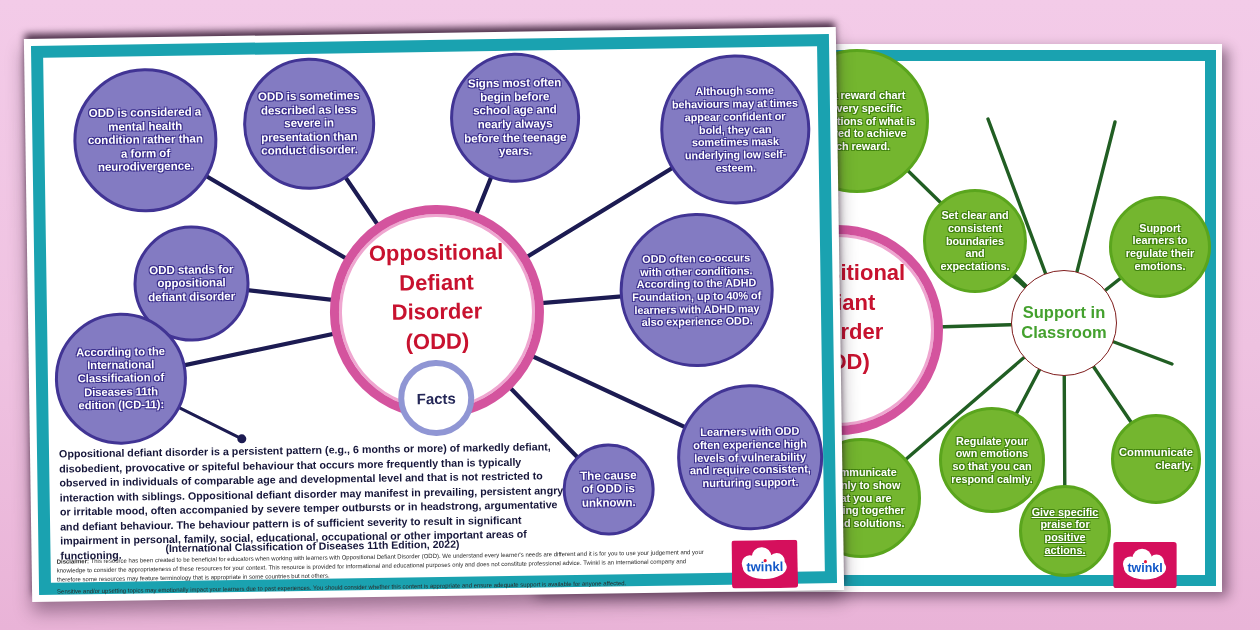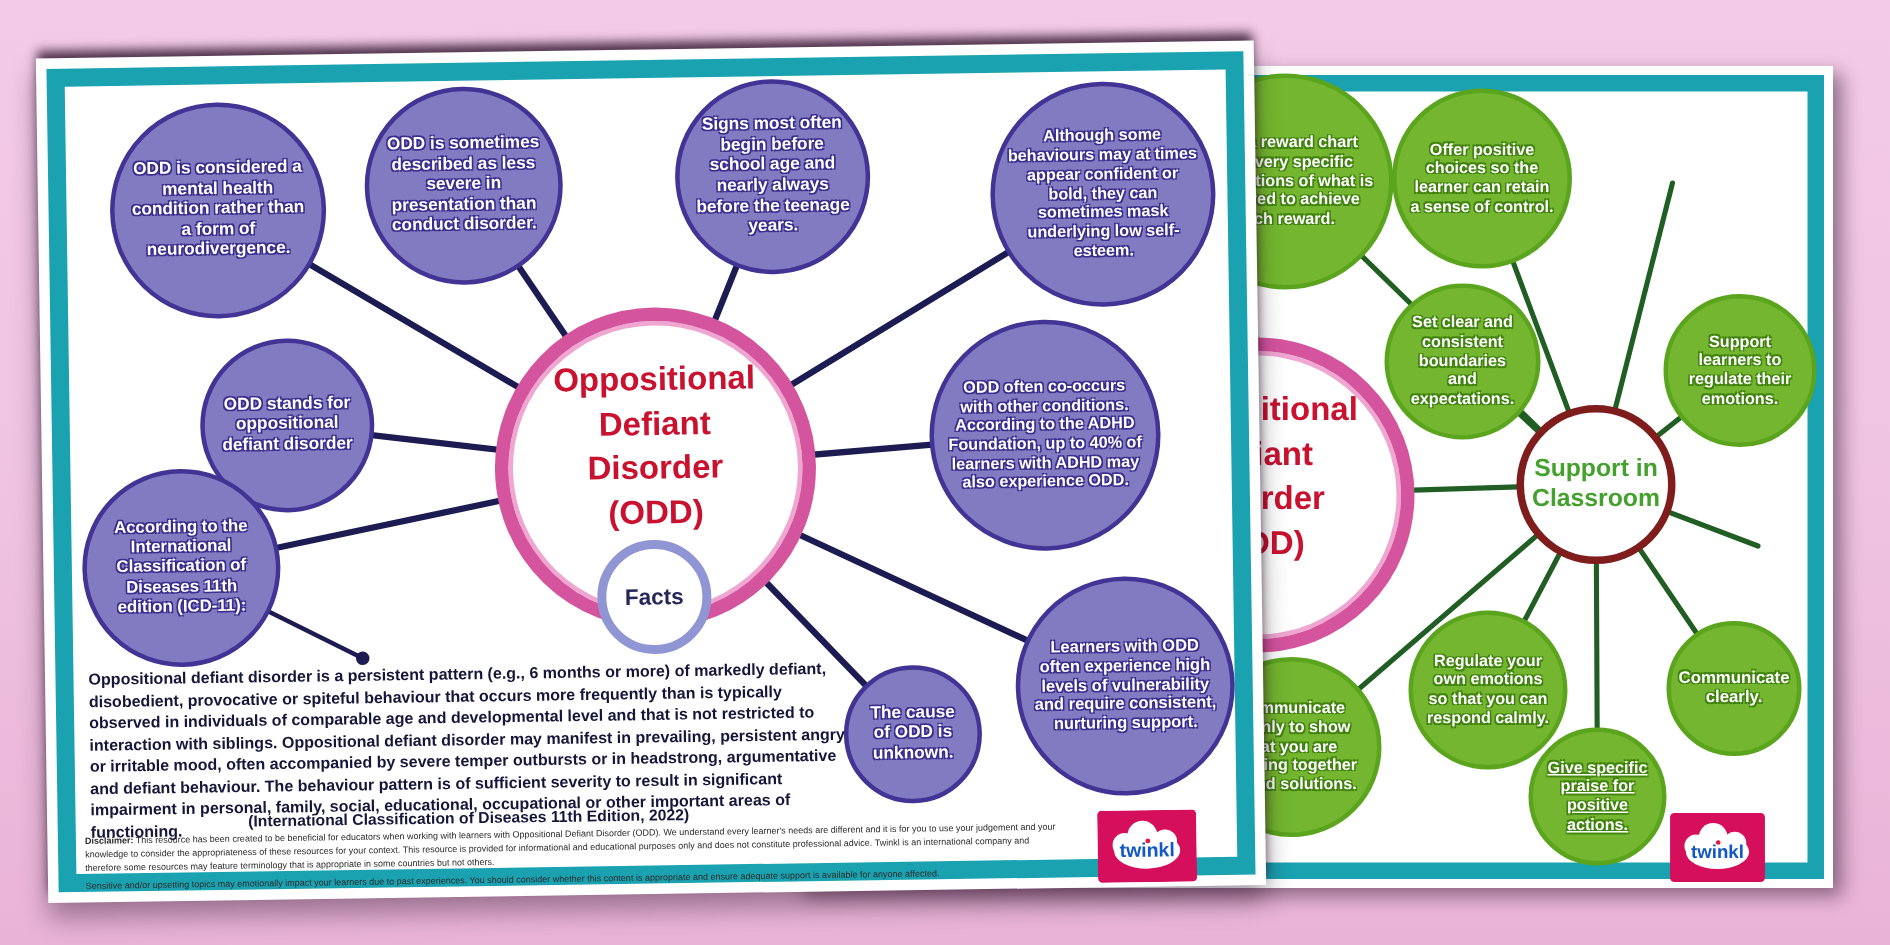--- a/index.html
+++ b/index.html
@@ -42,21 +42,21 @@
   .b7{left:573px;top:165px;width:154px;height:154px;font-size:10.8px;}
   .b8{left:628px;top:337px;width:146px;height:146px;font-size:11px;}
   .b9{left:513px;top:394px;width:92px;height:92px;font-size:11.5px;}
 
   .g1{left:238px;top:-12px;width:144px;height:144px;font-size:10.8px;}
   .g2{left:381px;top:-2px;width:120px;height:120px;font-size:10.8px;}
   .g3{left:494px;top:-13px;width:148px;height:148px;font-size:10.8px;}
   .g4{left:376px;top:128px;width:104px;height:104px;font-size:10.8px;}
   .g5{left:562px;top:135px;width:102px;height:102px;font-size:10.8px;}
   .g6{left:578px;top:256px;width:94px;height:94px;font-size:11px;}
-  .g7{left:564px;top:353px;width:90px;height:90px;font-size:11.2px;}
+  .g7{left:564px;top:353px;width:90px;height:90px;font-size:11.2px;text-align:right;}
   .g8{left:472px;top:424px;width:92px;height:92px;font-size:10.8px;text-decoration:underline;}
   .g9{left:392px;top:346px;width:106px;height:106px;font-size:10.8px;}
   .g10{left:254px;top:377px;width:120px;height:120px;font-size:10.8px;}
 
   
   .center-circle{
     position:absolute;border-radius:50%;background:#fff;box-sizing:border-box;
     border:9px solid #d4549e;box-shadow:inset 0 0 0 3px #efa6d0;
     display:flex;justify-content:center;align-items:flex-start;
   }
@@ -67,21 +67,21 @@
     font-size:22px;font-weight:bold;color:#c8122f;line-height:1.35;
   }
   .facts-hub{
     position:absolute;left:350px;top:308px;width:76px;height:76px;border-radius:50%;
     background:#fff;border:6px solid #9096d4;box-sizing:border-box;
     display:flex;align-items:center;justify-content:center;
     font-size:15px;font-weight:bold;color:#242757;
   }
   .support-hub{
     position:absolute;left:464px;top:209px;width:106px;height:106px;border-radius:50%;
-    background:#fff;border:5px solid #7f1d1d;box-sizing:border-box;
+    background:#fff;border:1px solid #7f1d1d;box-sizing:border-box;
     display:flex;align-items:center;justify-content:center;text-align:center;
     font-size:16.5px;font-weight:bold;color:#44a12e;line-height:1.2;padding:4px;
   }
   .support-hub span{width:92px;}
 
   
   .definition{
     position:absolute;left:10px;top:389px;width:504px;
     font-size:10.7px;font-weight:bold;color:#16163a;line-height:1.36;text-align:left;
   }
@@ -124,21 +124,20 @@
           <line x1="517" y1="262" x2="314" y2="437"></line>
           <line x1="517" y1="262" x2="291" y2="269"></line>
         </g>
       </svg>
 
       <div class="center-circle cc-right">
         <div class="center-title">Oppositional Defiant Disorder (ODD)</div>
       </div>
 
       <div class="gb g1">Use a reward chart with very specific descriptions of what is required to achieve each reward.</div>
-      <div class="gb g2">Offer positive choices so the learner can retain a sense of control.</div>
       <div class="gb g5">Support learners to regulate their emotions.</div>
       <div class="gb g4">Set clear and consistent boundaries and expectations.</div>
       <div class="gb g7">Communicate clearly.</div>
       <div class="gb g8">Give specific praise for positive actions.</div>
       <div class="gb g9">Regulate your own emotions so that you can respond calmly.</div>
       <div class="gb g10">Communicate openly to show that you are working together to find solutions.</div>
 
       <div class="support-hub">
         <span>Support in Classroom</span>
       </div>

